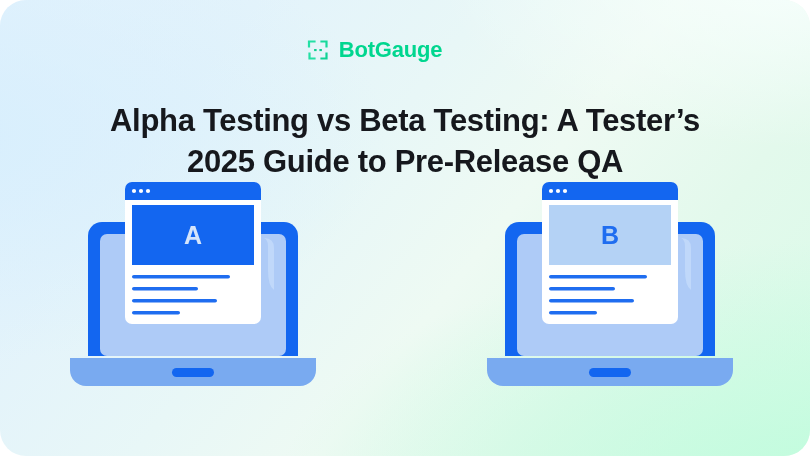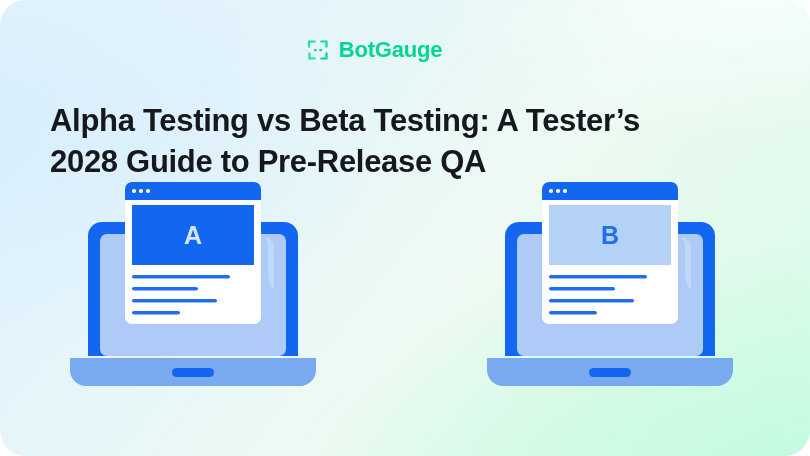--- a/index.html
+++ b/index.html
@@ -64,20 +64,21 @@
     letter-spacing: -0.2px;
     line-height: 1;
   }
 
   
   .title {
     position: absolute;
     top: 80px;
     left: 50px;
     width: 710px;
+    text-align: center;
     z-index: 3;
     font-size: 31px;
     font-weight: bold;
     line-height: 1.32;
     color: #16181d;
     letter-spacing: -0.3px;
   }
   .title-line { display: block; }
 
   
@@ -126,21 +127,21 @@
 
         <rect x="8.1" y="11" width="2.5" height="2.1" fill="#0ed08f"></rect>
         <rect x="13.4" y="11" width="2.5" height="2.1" fill="#0ed08f"></rect>
       </svg>
     </span>
     <span class="brand-name">BotGauge</span>
   </div>
 
   <h1 class="title">
     <span class="title-line">Alpha Testing vs Beta Testing: A Tester’s</span>
-    <span class="title-line">2028 Guide to Pre-Release QA</span>
+    <span class="title-line">2025 Guide to Pre-Release QA</span>
   </h1>
 
   <div class="stage">
 
     <div class="laptop left">
       <svg viewBox="0 0 250 215" width="250" height="215" aria-hidden="true">
 
         <path d="M20 58 a14 14 0 0 1 14-14 H216 a14 14 0 0 1 14 14 V178 H20 Z" fill="#1366f0"></path>
 
         <rect x="32" y="56" width="186" height="122" rx="7" fill="#aecbf7"></rect>

